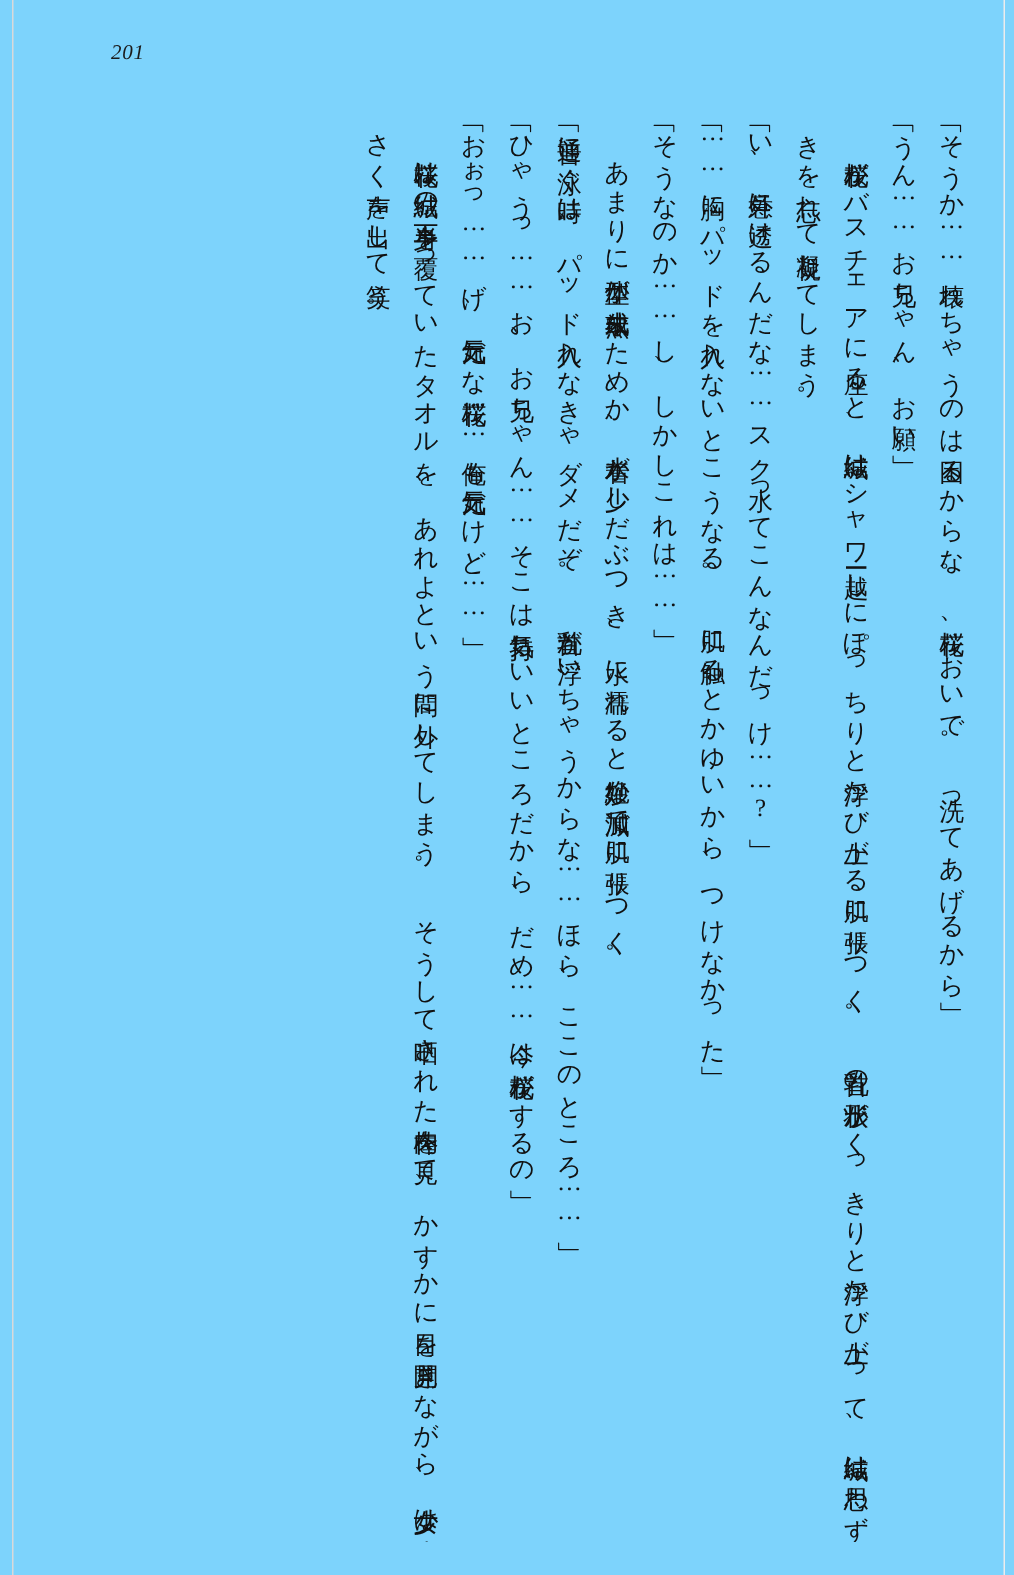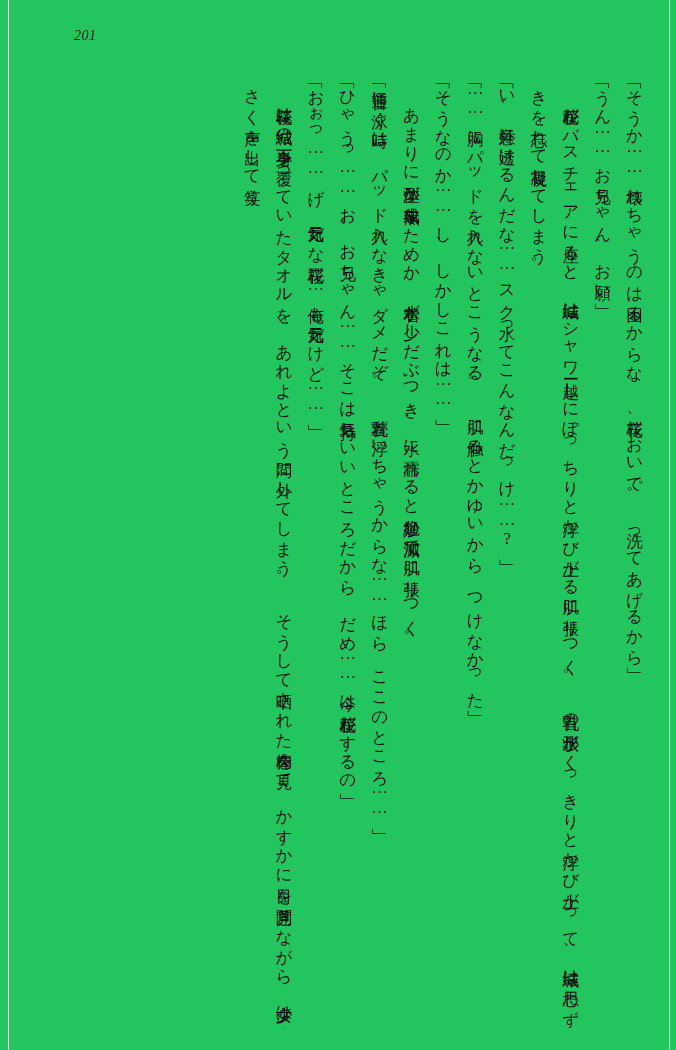--- a/index.html
+++ b/index.html
@@ -11,21 +11,21 @@
     width: 676px;
     height: 1050px;
     font-family: "Liberation Serif", "DejaVu Serif", serif;
     color: #141414;
     position: relative;
     overflow: hidden;
   }
   .page {
     position: absolute;
     inset: 0;
-    background: #22c55e;
+    background: #7dd3fc;
   }
   
   .edge-left {
     position: absolute;
     left: 8px;
     top: 0;
     width: 1px;
     height: 1050px;
     background: #d9d9d9;
   }

